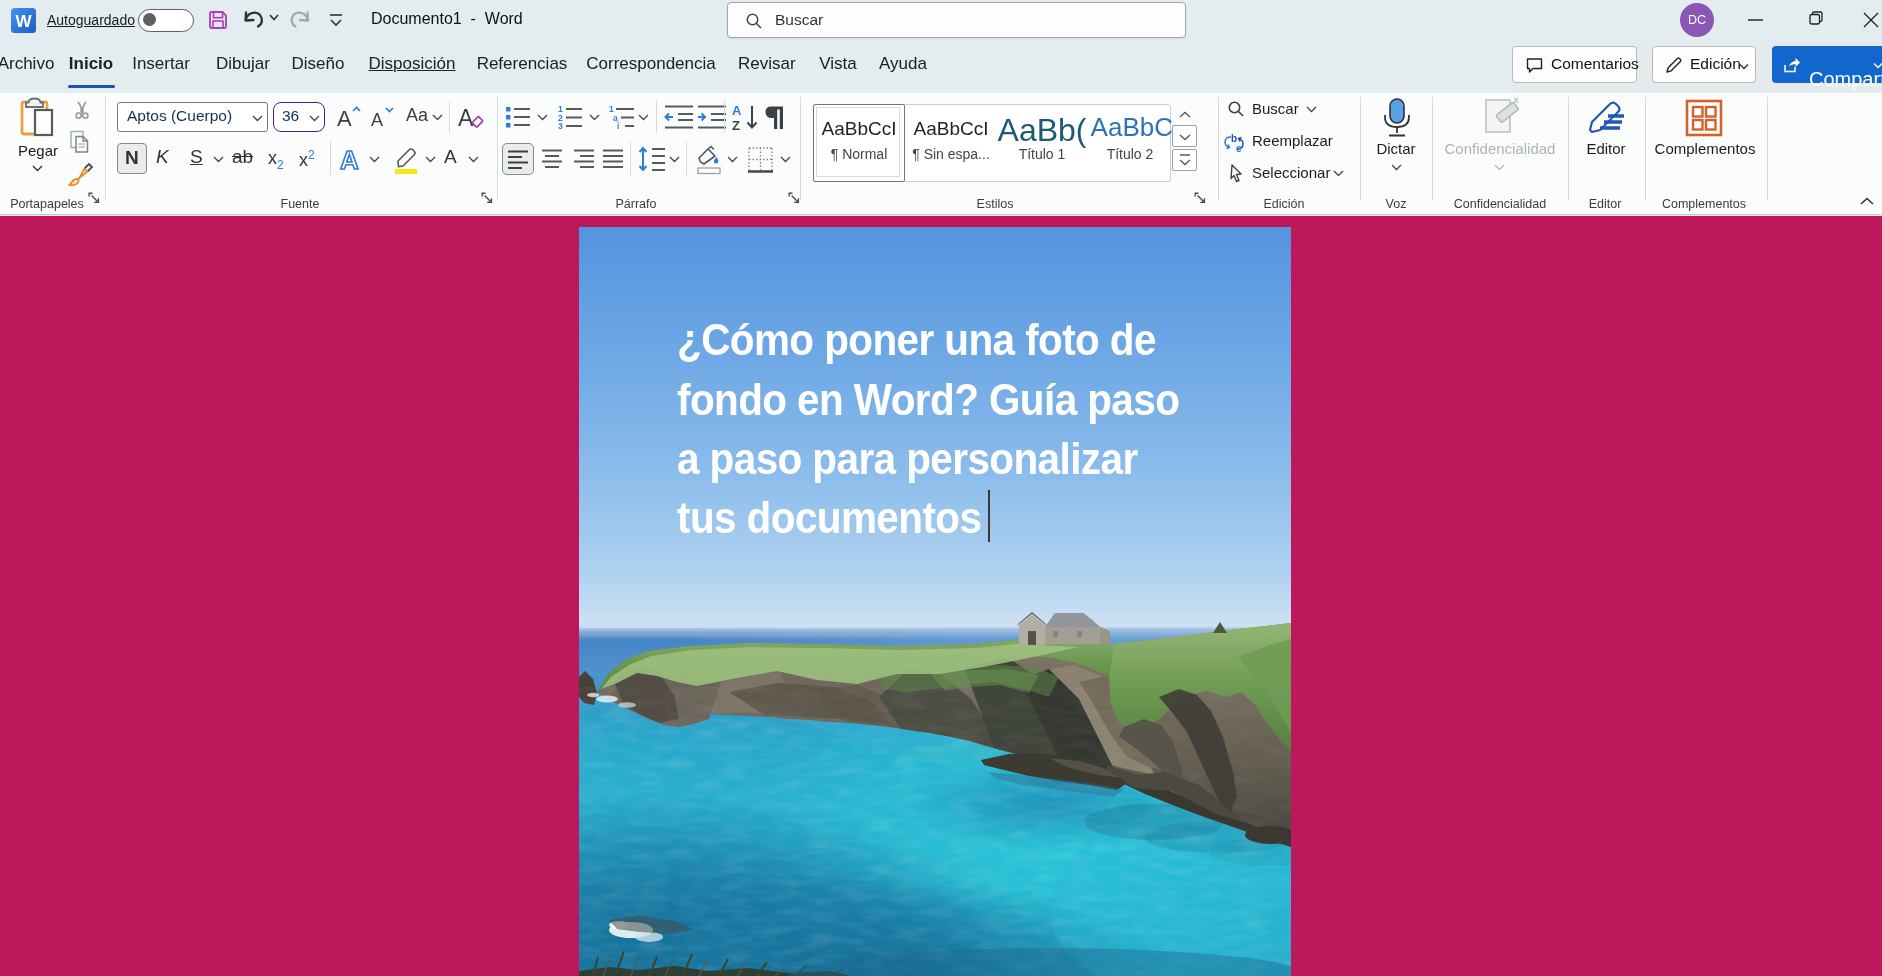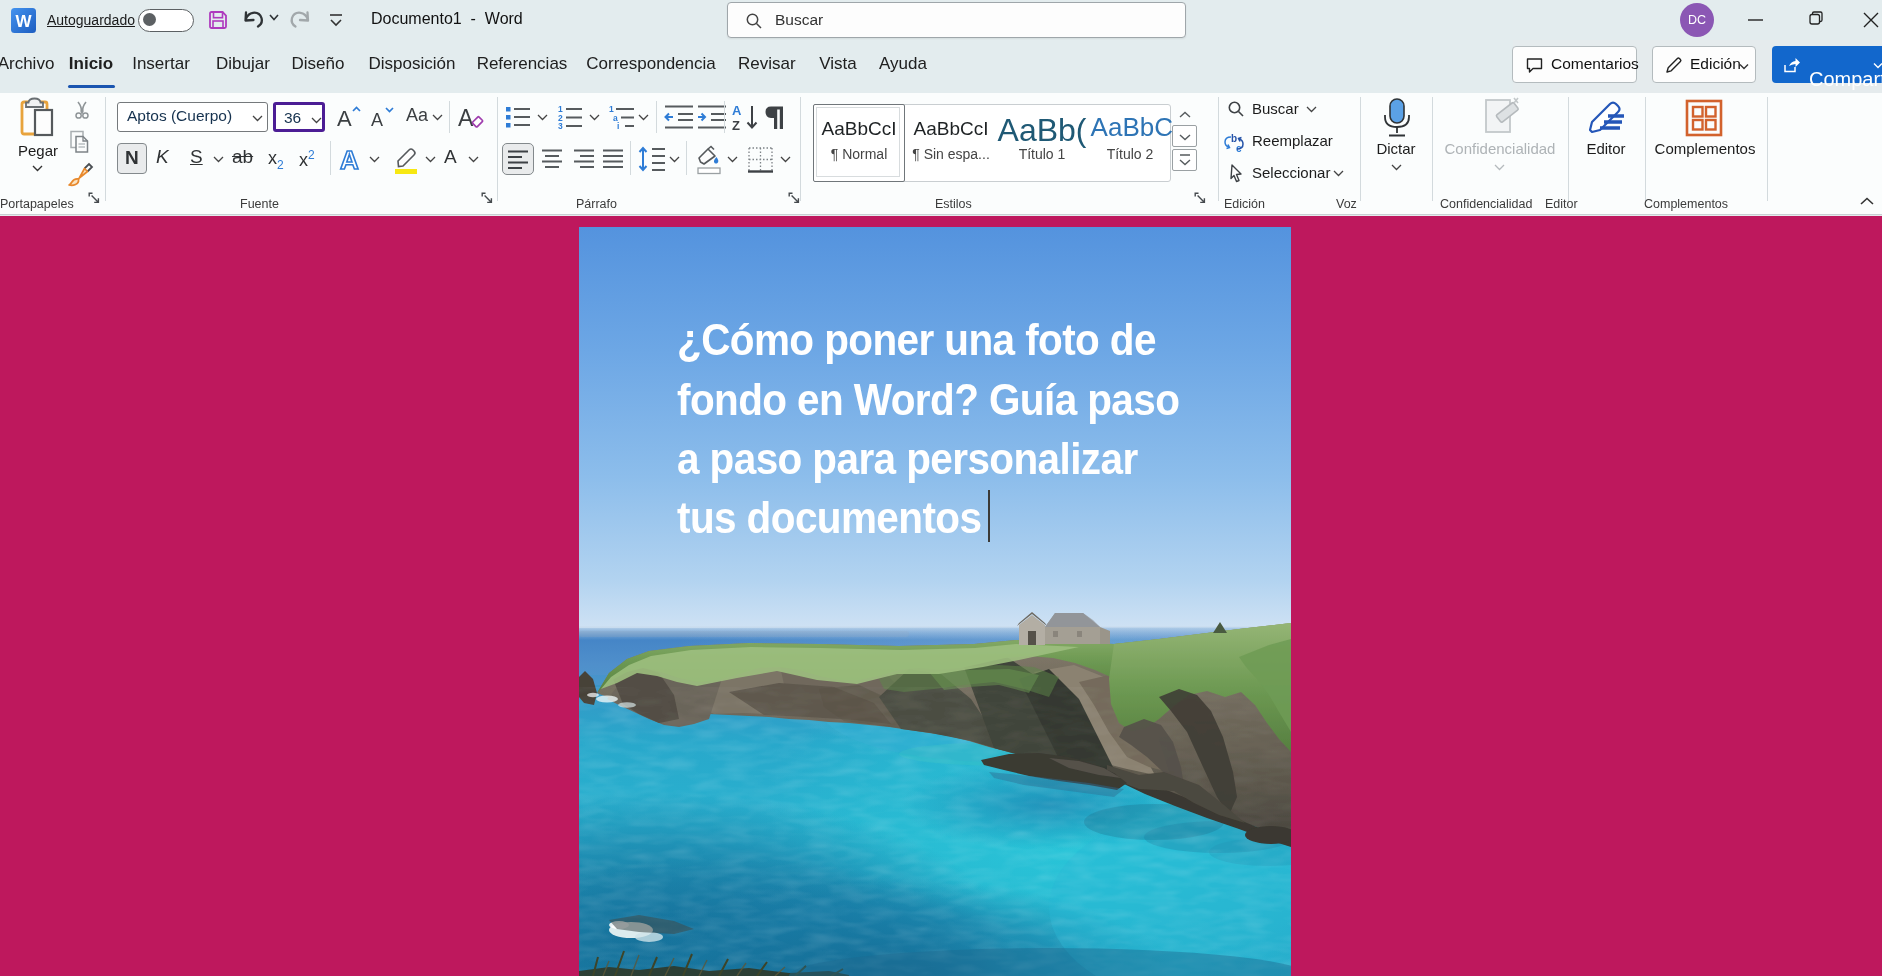--- a/index.html
+++ b/index.html
@@ -6,21 +6,21 @@
   html,body { width:1882px; height:976px; overflow:hidden; }
   body { font-family:"Liberation Sans", sans-serif; position:relative; background:#e5ebed; }
   .abs { position:absolute; }
   
   #titlebar { position:absolute; left:0; top:0; width:1882px; height:40px; background:#e3ecee; }
   #tabrow { position:absolute; left:0; top:40px; width:1513px; height:53px; background:#e3ecee; }
   #ribbon { position:absolute; left:0; top:93px; width:1882px; height:122px; background:#fbfdfd; border-bottom:1px solid #c8cfd2; }
   #docarea { position:absolute; left:0; top:216px; width:1882px; height:760px; background:#be185d; }
   .tb-txt { font-size:14px; color:#1a1a1a;text-decoration:underline; }
   .tab { position:absolute; top:0; height:48px; line-height:48px; font-size:17px; color:#202020; text-align:center; }
-  .grplabel { position:absolute; font-size:12.5px; color:#3b3b3b; bottom:3px; white-space:nowrap; }
+  .grplabel { position:absolute; font-size:12.5px; color:#3b3b3b; text-align:center; bottom:3px; white-space:nowrap; }
   .vsep { position:absolute; top:4px; height:104px; width:1px; background:#d3dadd; }
 </style>
 </head>
 <body>
 <div id="titlebar">
   <svg class="abs" style="left:10px;top:7px" width="27" height="27" viewBox="0 0 27 27">
     <defs>
         <linearGradient id="wg" x1="0" y1="0" x2="1" y2="1">
       <stop offset="0" stop-color="#4493ef"></stop>
           <stop offset="1" stop-color="#1d5dc0"></stop>
@@ -65,21 +65,21 @@
     <path d="M123 13 L137 27 M137 13 L123 27" stroke="#222" stroke-width="1.4"></path>
   </svg>
 </div>
 <div id="tabrow">
   <div class="tab" style="left:-4px;width:60px;">Archivo</div>
   <div class="tab" style="left:66px;width:50px;font-weight:bold;">Inicio</div>
   <div class="abs" style="left:68px;top:45px;width:47px;height:3px;background:#1a55b0;border-radius:2px;"></div>
   <div class="tab" style="left:130px;width:62px;">Insertar</div>
   <div class="tab" style="left:212px;width:62px;">Dibujar</div>
   <div class="tab" style="left:288px;width:60px;">Diseño</div>
-  <div class="tab" style="left:366px;width:92px;">Disposición</div>
+  <div class="tab" style="left:366px;width:92px;text-decoration:underline;">Disposición</div>
   <div class="tab" style="left:474px;width:96px;">Referencias</div>
   <div class="tab" style="left:586px;width:130px;">Correspondencia</div>
   <div class="tab" style="left:738px;width:56px;">Revisar</div>
   <div class="tab" style="left:816px;width:44px;">Vista</div>
   <div class="tab" style="left:876px;width:54px;">Ayuda</div>
   <div class="abs" style="left:1512px;top:6px;width:125px;height:37px;background:#fdfdfd;border:1px solid #b4bbbe;border-radius:4px;">
     <svg class="abs" style="left:12px;top:9px" width="19" height="19" viewBox="0 0 19 19">
       <path d="M2.5 3 L16.5 3 L16.5 12.5 L8 12.5 L4.5 16 L4.5 12.5 L2.5 12.5 Z" fill="none" stroke="#222" stroke-width="1.4" stroke-linejoin="round"></path>
     </svg>
     <div class="abs" style="left:38px;top:8px;font-size:15.5px;color:#111;">Comentarios</div>
@@ -153,21 +153,21 @@
   </svg>
   <svg class="abs" style="left:88px;top:99px" width="12" height="12" viewBox="0 0 12 12">
       <path d="M1.2 4.5 L1.2 1.2 L4.5 1.2 M3.6 3.6 L10 10 M10.4 6.2 L10.4 10.4 L6.2 10.4" fill="none" stroke="#454a4e" stroke-width="1.4"></path>
     </svg>
   <div class="abs" style="left:117px;top:9px;width:151px;height:30px;background:#fff;border:1px solid #75797c;border-radius:3px;">
     <div class="abs" style="left:9px;top:4px;font-size:15.5px;color:#15314e;">Aptos (Cuerpo)</div>
     <svg class="abs" style="left:133px;top:11px" width="13" height="9" viewBox="0 0 13 9">
         <path d="M2 2 l4.5 4.5 L11 2" fill="none" stroke="#444" stroke-width="1.3"></path>
       </svg>
   </div>
-  <div class="abs" style="left:273px;top:9px;width:52px;height:30px;background:#fff;border:3px solid #4c1d95;border-radius:3px;">
+  <div class="abs" style="left:273px;top:9px;width:52px;height:30px;background:#fff;border:1px solid #4c1d95;border-radius:8px;">
     <div class="abs" style="left:8px;top:4px;font-size:15.5px;color:#15314e;">36</div>
     <svg class="abs" style="left:34px;top:11px" width="13" height="9" viewBox="0 0 13 9">
         <path d="M2 2 l4.5 4.5 L11 2" fill="none" stroke="#444" stroke-width="1.3"></path>
       </svg>
   </div>
   <svg class="abs" style="left:334px;top:10px" width="28" height="28" viewBox="0 0 28 28">
     <text x="3" y="23" font-size="22" fill="#3b3f42" font-family="Liberation Sans">A</text>
     <path d="M19 8 l3.5 -3.5 L26 8" fill="none" stroke="#2e7cd6" stroke-width="1.7"></path>
   </svg>
   <svg class="abs" style="left:367px;top:10px" width="28" height="28" viewBox="0 0 28 28">

